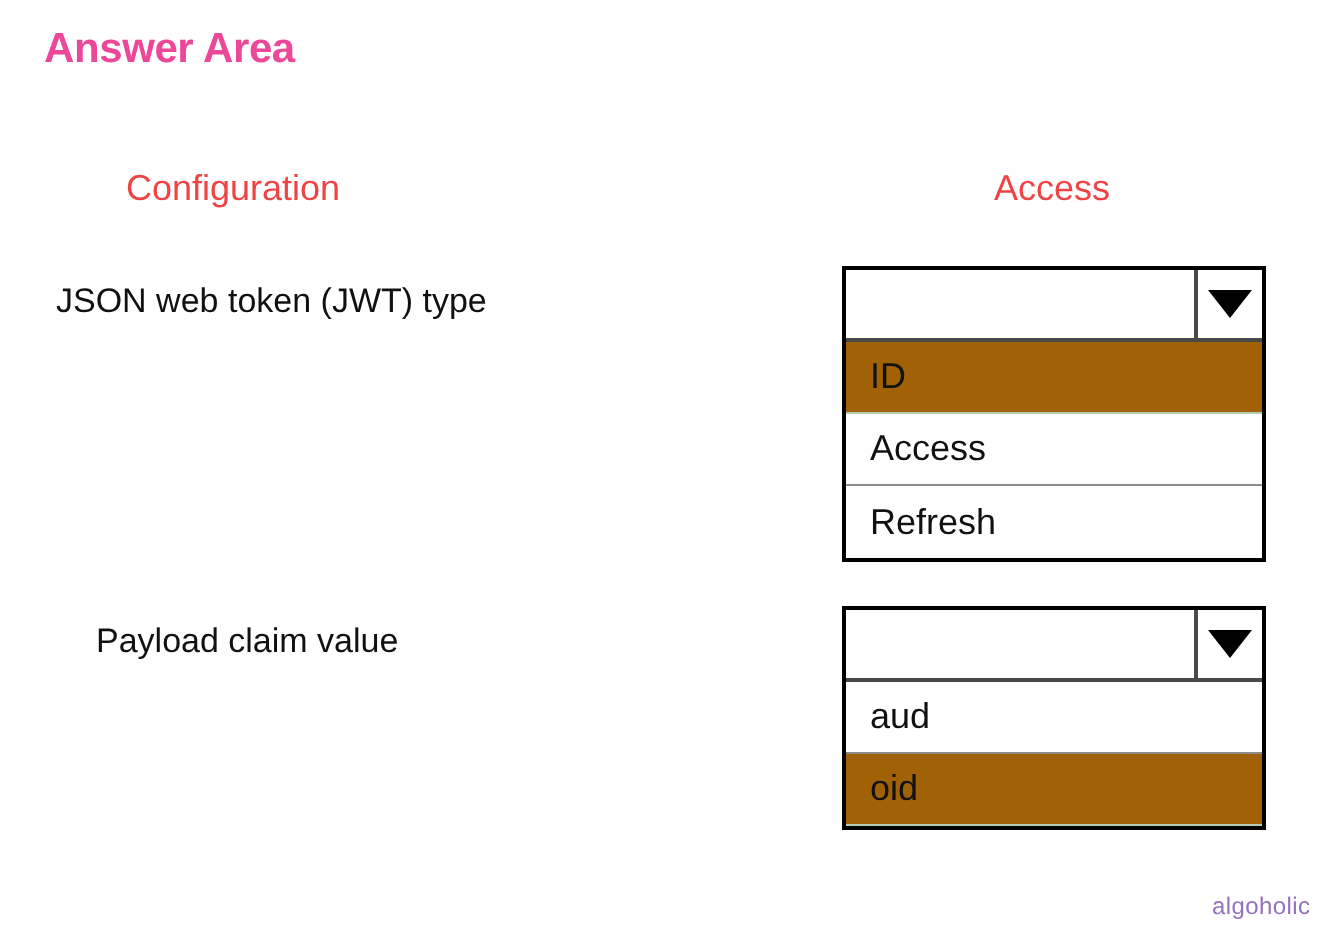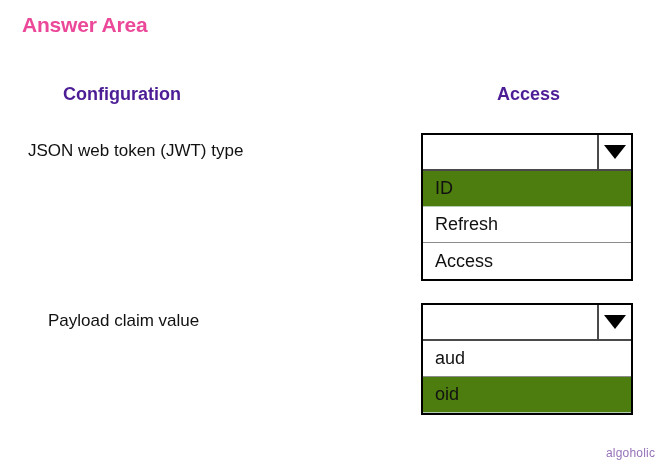--- a/index.html
+++ b/index.html
@@ -24,22 +24,22 @@
     font-size: 21px;
     font-weight: bold;
     letter-spacing: -0.2px;
     color: #ec4899;
   }
 
   
   .col-header {
     position: absolute;
     font-size: 18px;
-    font-weight: bold;
-    color: #4c1d95;
+    font-weight: normal;
+    color: #ef4444;
     top: 84px;
   }
   .col-header-configuration { left: 63px; }
   .col-header-value { left: 497px; }
 
   
   .row-label {
     position: absolute;
     left: 28px;
     font-size: 17px;
@@ -110,21 +110,21 @@
     color: #111111;
     background: #ffffff;
     border-bottom: 1px solid #8c8c8c;
     box-sizing: border-box;
     white-space: nowrap;
   }
   .dropdown-option:last-child {
     border-bottom: none;
   }
   .dropdown-option.selected {
-    background: #4d7c0f;
+    background: #a16207;
     border-bottom: 1px solid #b3cdb3;
   }
 
   
   .watermark {
     position: absolute;
     left: 606px;
     top: 446px;
     font-size: 12px;
     color: #9572b9;
@@ -144,22 +144,22 @@
 
 <div class="dropdown dropdown-1">
   <div class="dropdown-closed">
     <span class="dropdown-selected-text"></span>
     <span class="dropdown-arrow-cell">
       <span class="caret"></span>
     </span>
   </div>
   <div class="dropdown-list">
     <div class="dropdown-option selected">ID</div>
+    <div class="dropdown-option">Access</div>
     <div class="dropdown-option">Refresh</div>
-    <div class="dropdown-option">Access</div>
   </div>
 </div>
 
 <div class="row-label row-label-2">Payload claim value</div>
 
 <div class="dropdown dropdown-2">
   <div class="dropdown-closed">
     <span class="dropdown-selected-text"></span>
     <span class="dropdown-arrow-cell">
       <span class="caret"></span>

